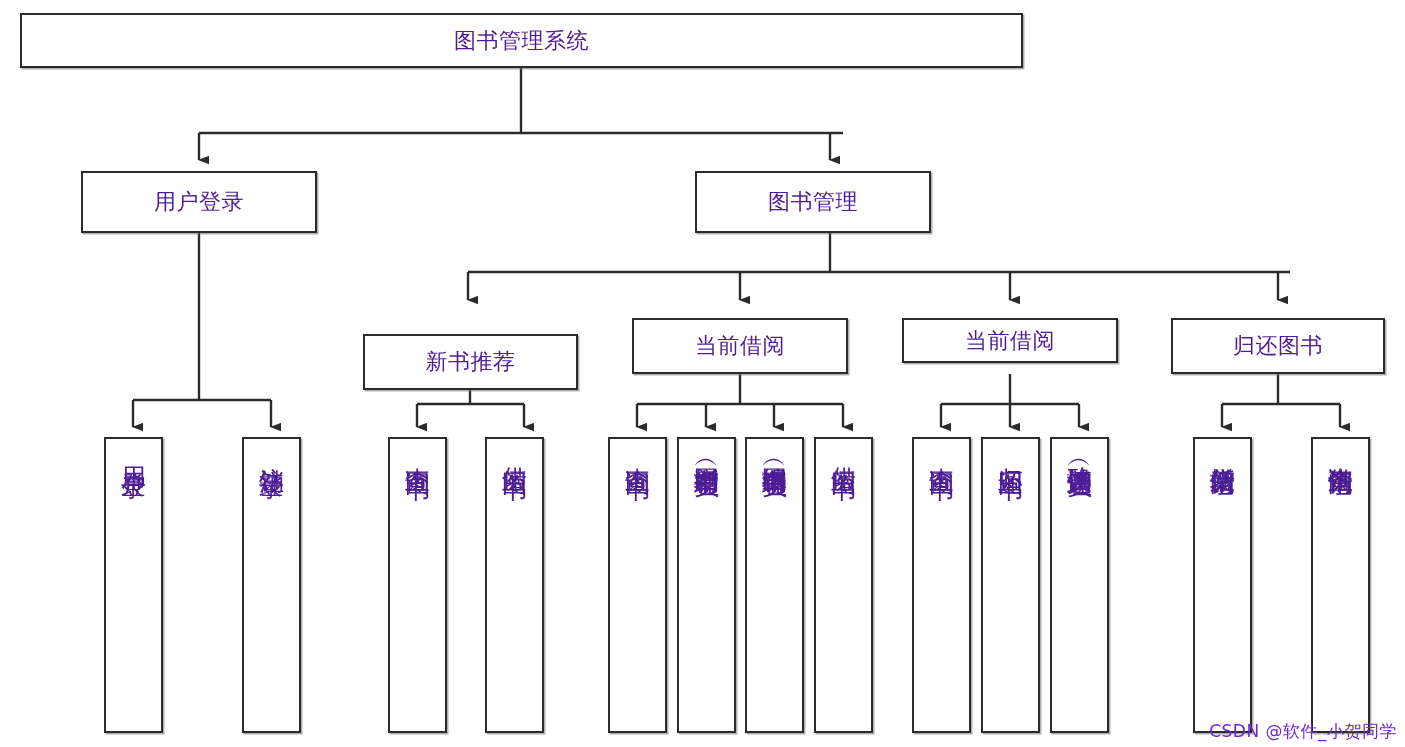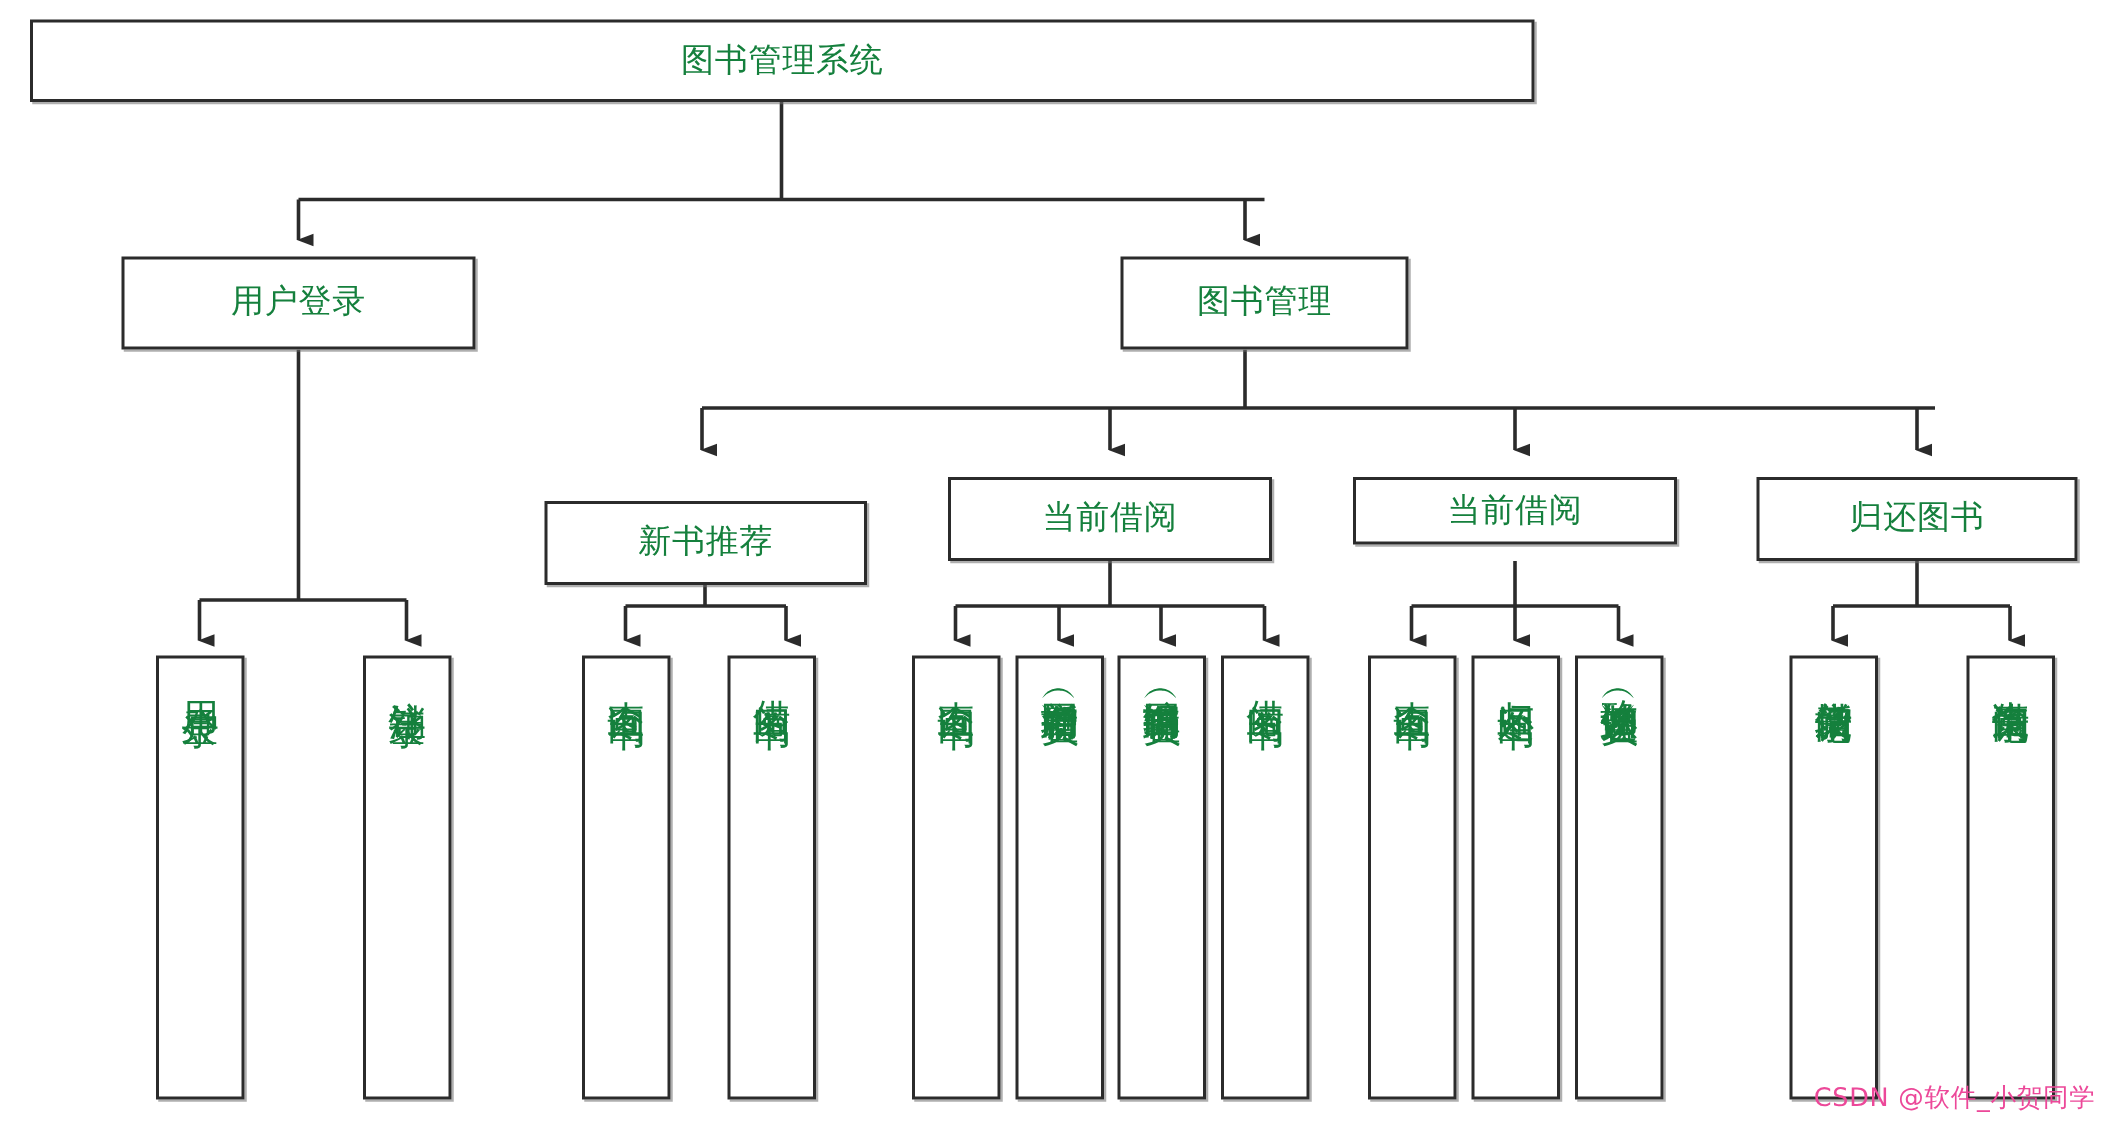--- a/index.html
+++ b/index.html
@@ -27,21 +27,21 @@
     pointer-events: none;
   }
   .node {
     position: absolute;
     box-sizing: border-box;
     background: #ffffff;
     border: 2.2px solid #2b2b2b;
     display: flex;
     align-items: center;
     justify-content: center;
-    color: #15803d;
+    color: #4c1d95;
     box-shadow: 1.5px 1.5px 0 rgba(110,110,110,0.55);
   }
   .node-label {
     display: block;
     line-height: 1.16;
     letter-spacing: 0.5px;
     white-space: pre;
   }
   
   .node.horiz .node-label {
@@ -66,21 +66,21 @@
     text-align: left;
   }
   .node.leaf.tall-text .node-label {
     letter-spacing: 1px;
   }
   #watermark {
     position: absolute;
     right: 8px;
     bottom: 4px;
     font-size: 17px;
-    color: #ec4899;
+    color: #6d28d9;
     letter-spacing: 0.5px;
     white-space: nowrap;
     font-family: "DejaVu Sans", "Liberation Sans", sans-serif;
   }
 </style>
 </head>
 <body>
 
 <div id="diagram-root">
 
@@ -134,21 +134,21 @@
     </g>
   </svg>
 
   <div class="node horiz root" style="left:20px; top:13px; width:1003px; height:55px;">
     <span class="node-label">图书管理系统</span>
   </div>
 
   <div class="node horiz" style="left:81px; top:171px; width:236px; height:62px;">
     <span class="node-label">用户登录</span>
   </div>
-  <div class="node horiz" style="left:747px; top:171px; width:192px; height:62px;">
+  <div class="node horiz" style="left:695px; top:171px; width:236px; height:62px;">
     <span class="node-label">图书管理</span>
   </div>
 
   <div class="node horiz" style="left:363px; top:334px; width:215px; height:56px;">
     <span class="node-label">新书推荐</span>
   </div>
   <div class="node horiz" style="left:632px; top:318px; width:216px; height:56px;">
     <span class="node-label">当前借阅</span>
   </div>
   <div class="node horiz" style="left:902px; top:318px; width:216px; height:45px;">

